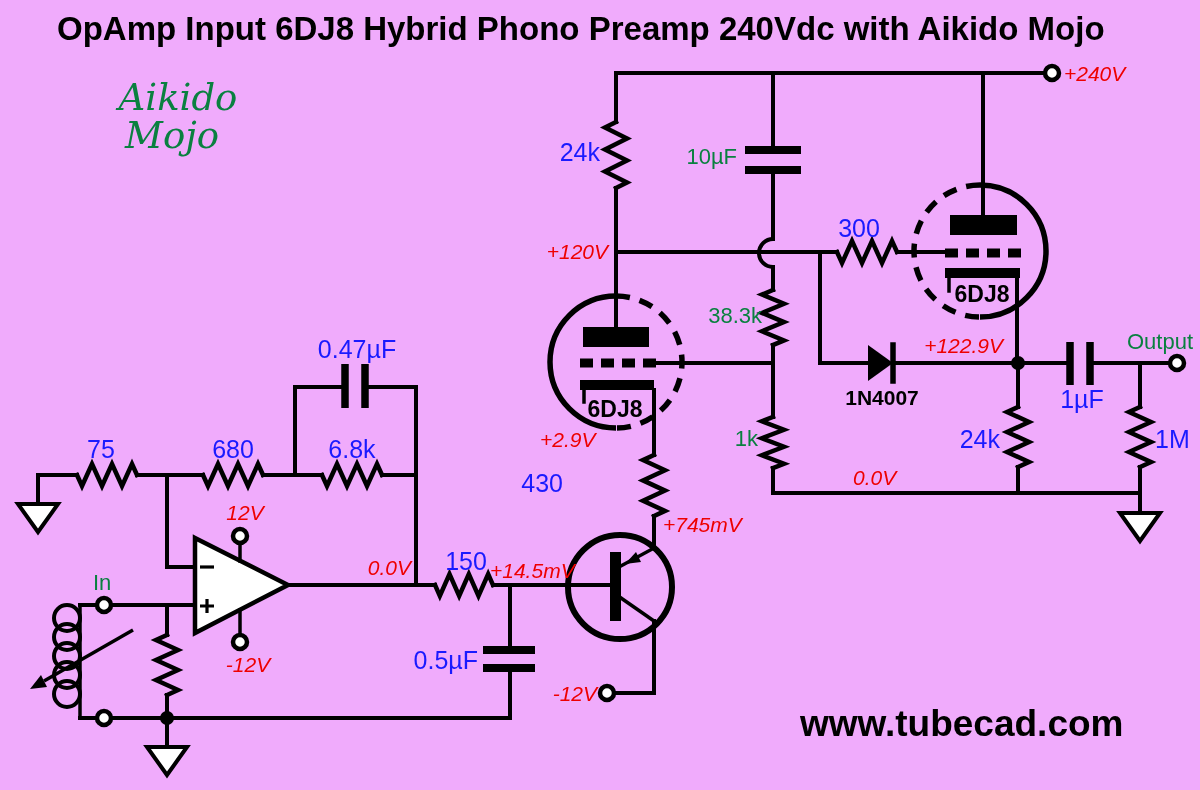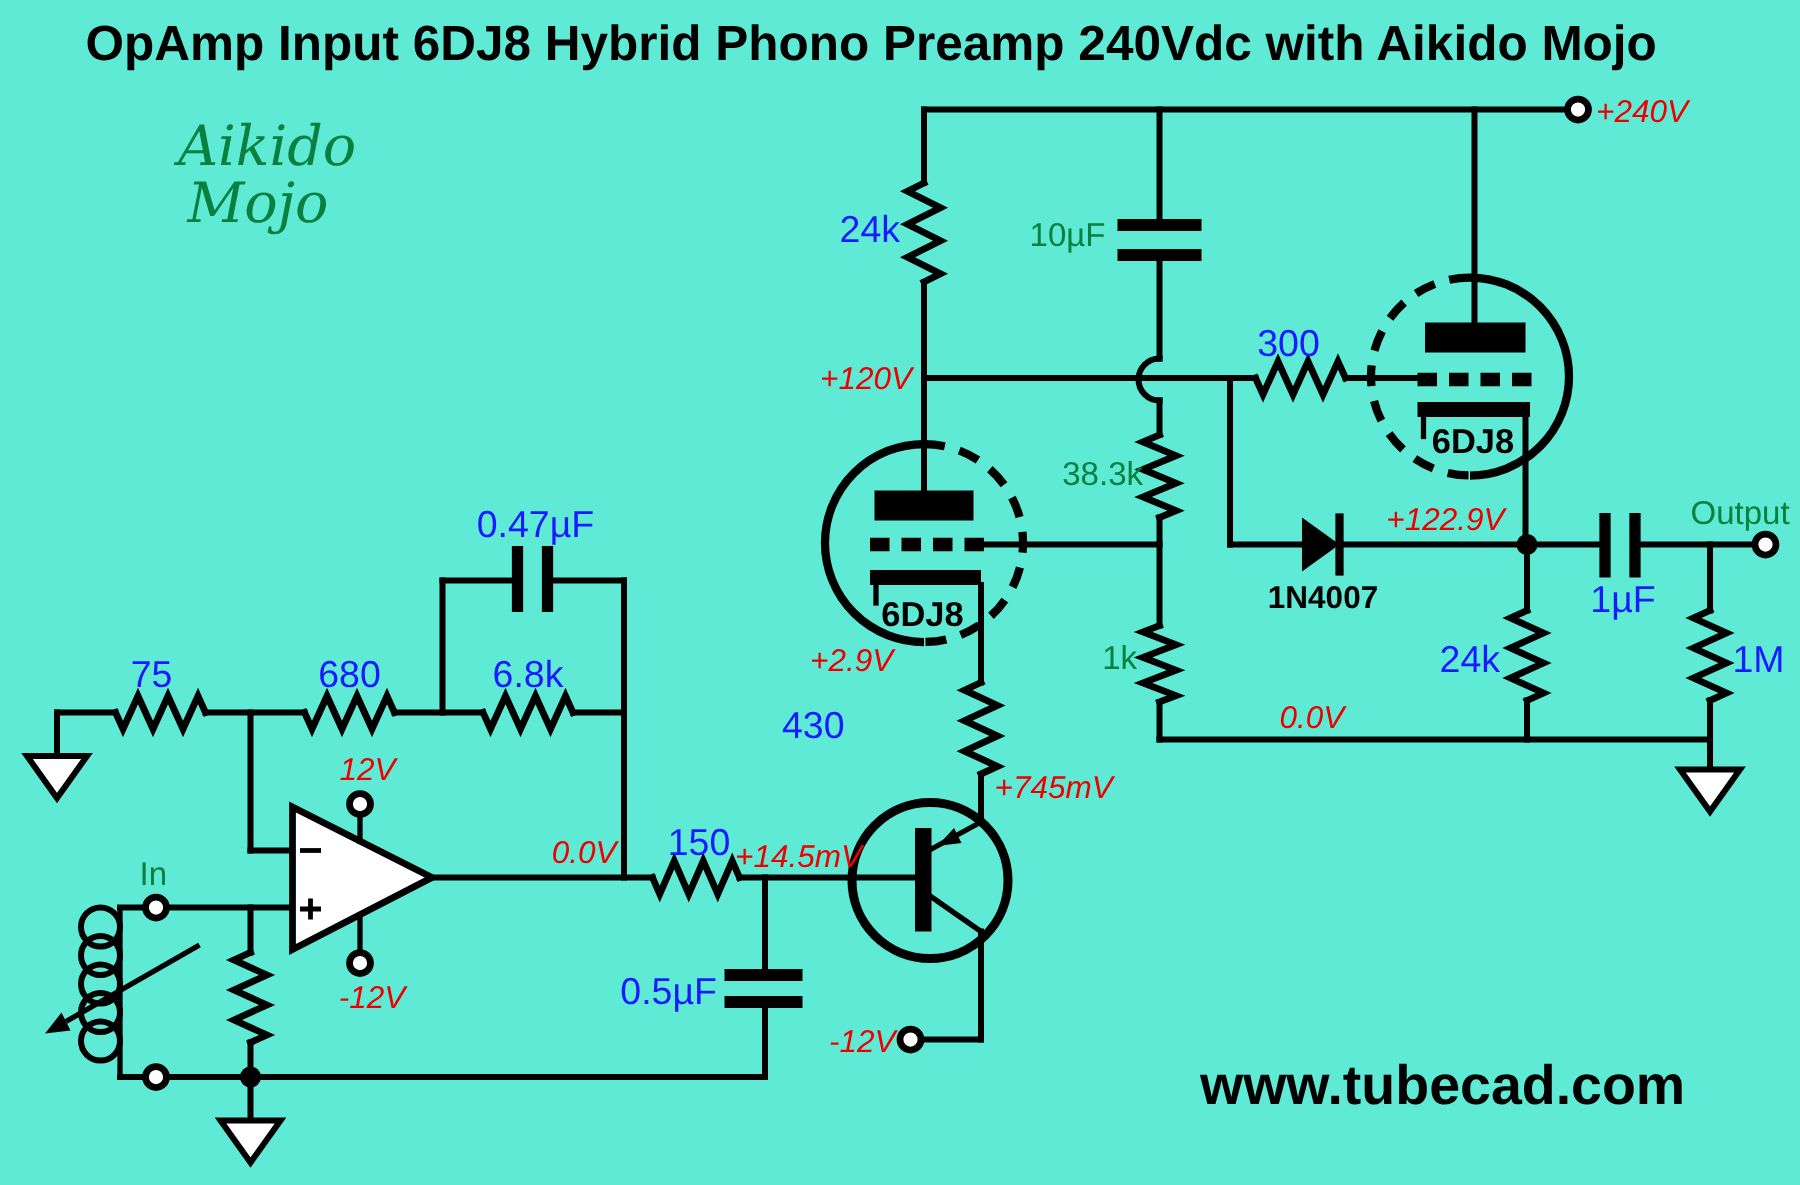--- a/index.html
+++ b/index.html
@@ -1,16 +1,16 @@
 <!DOCTYPE html>
 <html><head>
 <meta charset="utf-8">
 <style>
   html,body{margin:0;padding:0;background:#fff;}
-  .stage{position:relative;width:1200px;height:790px;background:#5eead4;overflow:hidden;
+  .stage{position:relative;width:1200px;height:790px;background:#f0abfc;overflow:hidden;
          font-family:"Liberation Sans",sans-serif;}
   svg{display:block}
   
   .wire{stroke:#000;stroke-width:4;fill:none;stroke-linecap:square;}
   .res{stroke:#000;stroke-width:4.5;fill:none;stroke-linejoin:miter;stroke-linecap:square;}
   .capH{stroke:#000;stroke-width:8;fill:none;stroke-linecap:butt;}
   .capV{stroke:#000;stroke-width:7.5;fill:none;stroke-linecap:butt;}
   .term{fill:#fff;stroke:#000;stroke-width:4.5;}
   .dot{fill:#000;stroke:none;}
   .gnd{fill:#fff;stroke:#000;stroke-width:4;stroke-linejoin:miter;}

